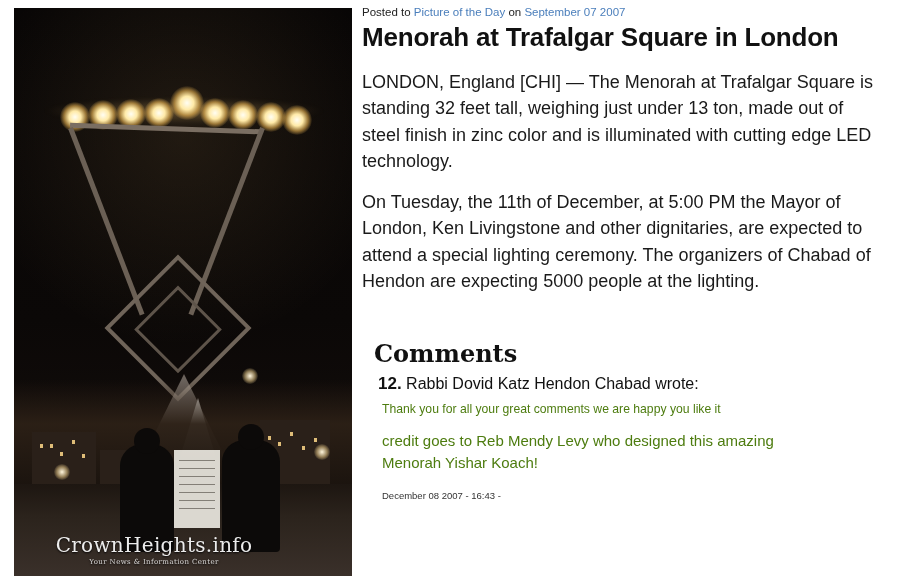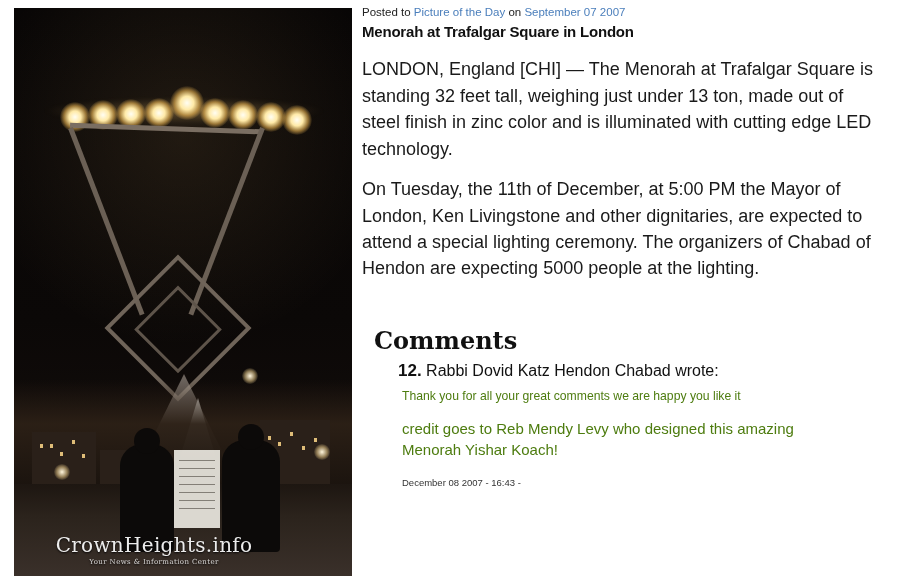--- a/index.html
+++ b/index.html
@@ -231,21 +231,21 @@
   .posted {
     font-size: 11.5px;
     color: #222;
     margin-bottom: 5px;
   }
   .posted a {
     color: #4a7ebb;
     text-decoration: none;
   }
   .headline {
-    font-size: 15px;
+    font-size: 26px;
     font-weight: bold;
     color: #111;
     letter-spacing: -0.2px;
     margin: 0 0 16px 0;
     line-height: 1.15;
   }
   .para {
     font-size: 18px;
     line-height: 1.47;
     color: #1a1a1a;
@@ -253,21 +253,21 @@
     max-width: 522px;
   }
   .comments-head {
     font-family: "DejaVu Serif", serif;
     font-size: 24px;
     font-weight: bold;
     color: #111;
     margin: 44px 0 6px 12px;
   }
   .comment {
-    margin-left: 36px;
+    margin-left: 16px;
   }
   .comment-title {
     font-size: 16px;
     color: #111;
     margin-bottom: 7px;
   }
   .comment-title .num {
     font-weight: bold;
     font-size: 17px;
   }

